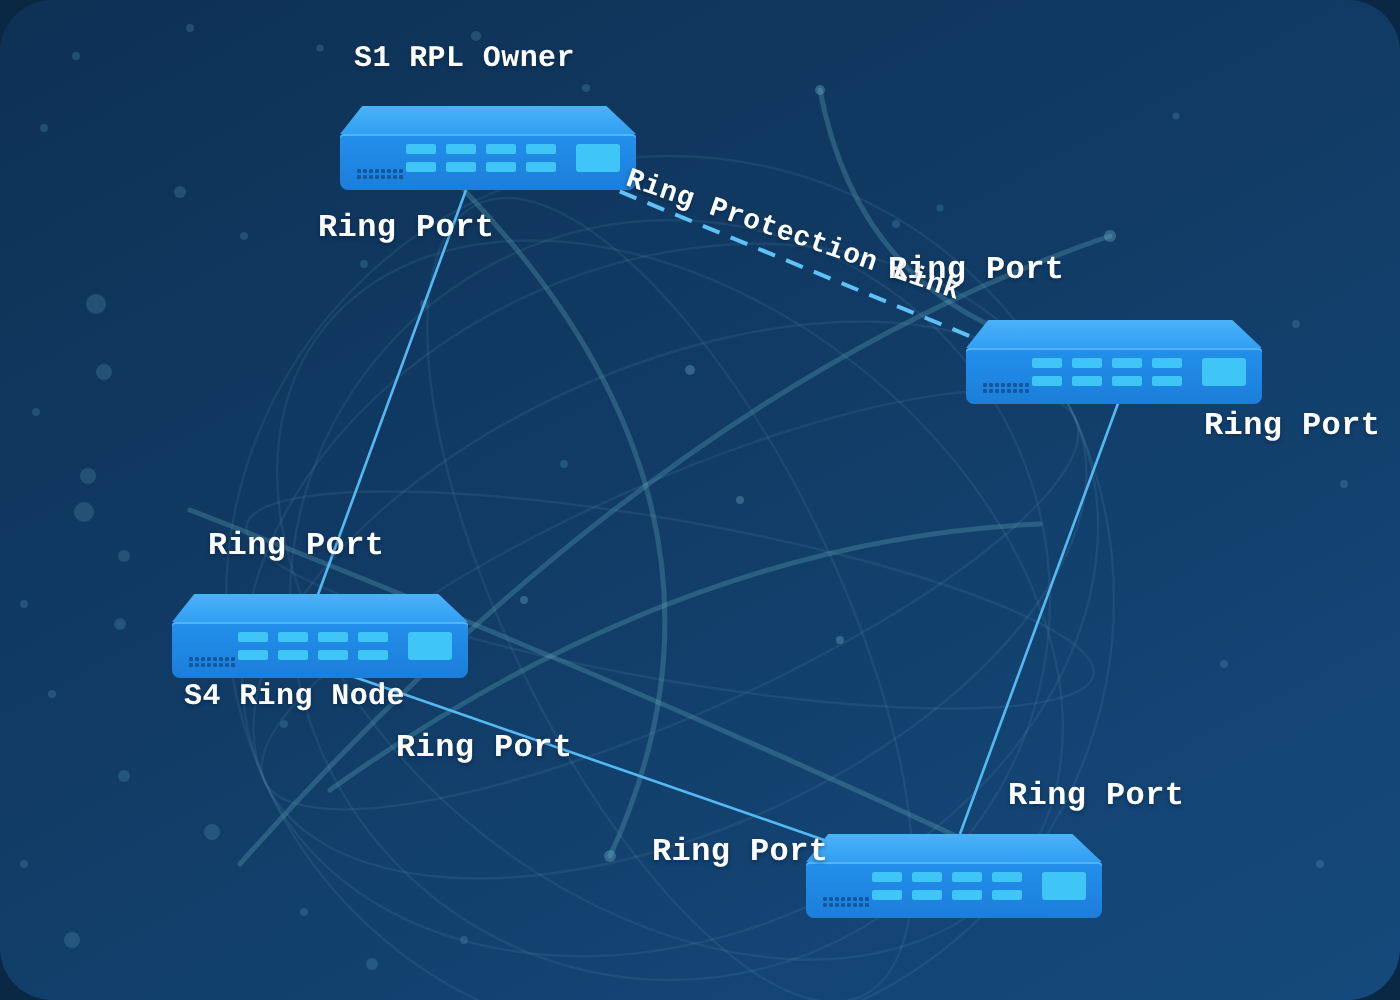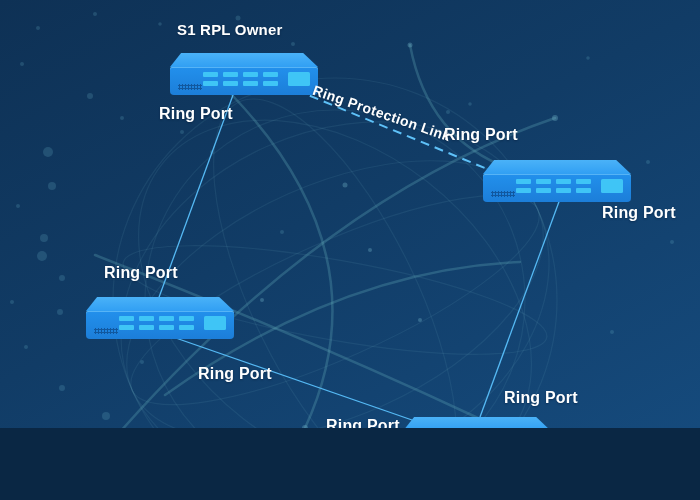--- a/index.html
+++ b/index.html
@@ -1,19 +1,20 @@
 <!DOCTYPE html>
 <html><head>
 <meta charset="utf-8">
 <style>
   html,body{margin:0;padding:0;background:#0a2744;}
   .stage{
-    position:relative;width:700px;height:428px;overflow:hidden;
-    font-family:Liberation Sans, sans-serif;
+    position:relative;width:700px;height:500px;overflow:hidden;
+    font-family:Liberation Mono, monospace;
     background:linear-gradient(152deg,#0e3155 0%,#113c66 48%,#154a7c 100%);
+    border-radius:26px;
   }
   .stage svg.bg, .stage svg.links{position:absolute;left:0;top:0;width:700px;height:500px;}
 
   
   .switch{position:absolute;width:148px;height:42px;}
   .sw-top{
     position:absolute;left:0;top:0;width:100%;height:14px;
     background:linear-gradient(180deg,#4ab2f8,#319ff3);
     clip-path:polygon(7.5% 0,90% 0,100% 100%,0 100%);
   }
@@ -187,20 +188,21 @@
           <div class="port"></div>
           <div class="port"></div>
           <div class="port"></div>
           <div class="port"></div>
         </div>
       <div class="uplink"></div>
     </div>
   </div>
 
   <div class="lbl node-title" style="left:177px;top:21px;">S1 RPL Owner</div>
+  <div class="lbl node-title" style="left:92px;top:340px;">S4 Ring Node</div>
 
   <div class="lbl ring-port" style="left:159px;top:105px;">Ring Port</div>
   <div class="lbl ring-port" style="left:444px;top:126px;">Ring Port</div>
   <div class="lbl ring-port" style="left:602px;top:204px;">Ring Port</div>
   <div class="lbl ring-port" style="left:104px;top:264px;">Ring Port</div>
   <div class="lbl ring-port" style="left:198px;top:365px;">Ring Port</div>
   <div class="lbl ring-port" style="left:326px;top:417px;">Ring Port</div>
   <div class="lbl ring-port" style="left:504px;top:389px;">Ring Port</div>
 
   <div class="lbl rpl-label" style="left:316px;top:82px;">Ring Protection Link</div>

